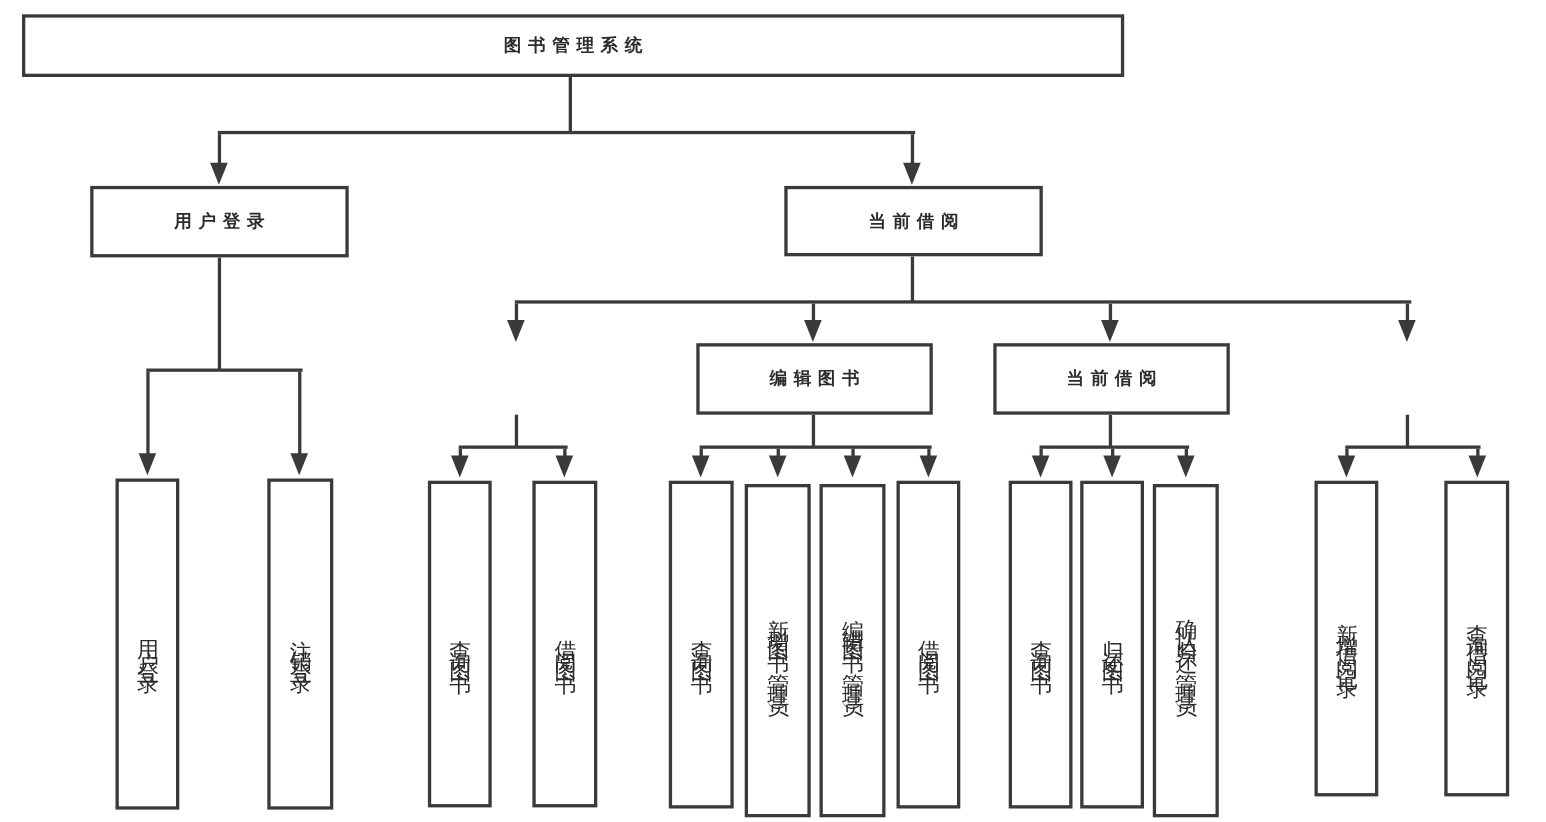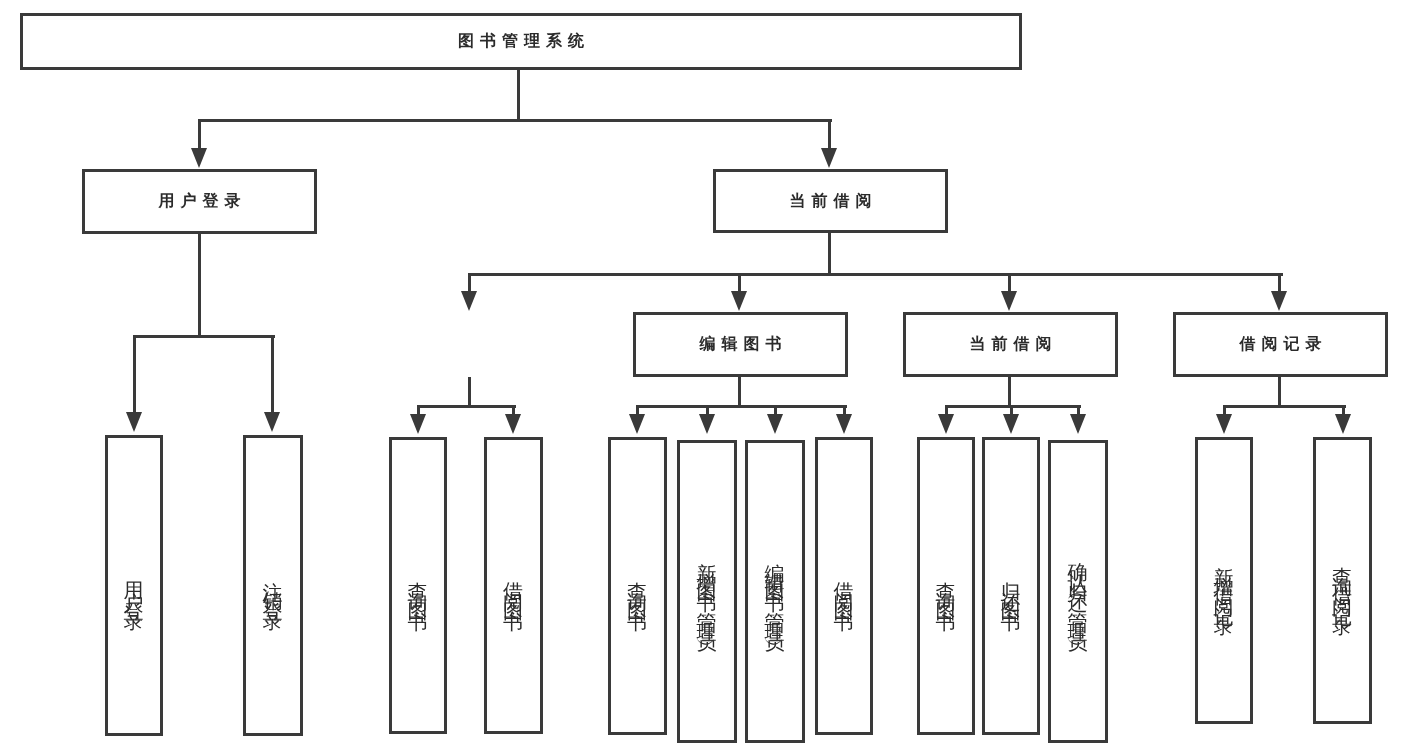--- a/index.html
+++ b/index.html
@@ -45,23 +45,20 @@
   </div>
   <div class="box h-label" style="left:713px; top:169px; width:235px; height:64px;">
     <span>当前借阅</span>
   </div>
 
   <div class="box h-label" style="left:633px; top:312px; width:215px; height:65px;">
     <span>编辑图书</span>
   </div>
   <div class="box h-label" style="left:903px; top:312px; width:215px; height:65px;">
     <span>当前借阅</span>
-  </div>
-  <div class="box h-label" style="left:1173px; top:312px; width:215px; height:65px;">
-    <span>借阅记录</span>
   </div>
 
   <div class="box v-label" style="left:105px; top:435px; width:58px; height:301px;">
     <span>用户登录</span>
   </div>
   <div class="box v-label" style="left:243px; top:435px; width:60px; height:301px;">
     <span>注销登录</span>
   </div>
 
   <div class="box v-label" style="left:389px; top:437px; width:58px; height:297px;">

